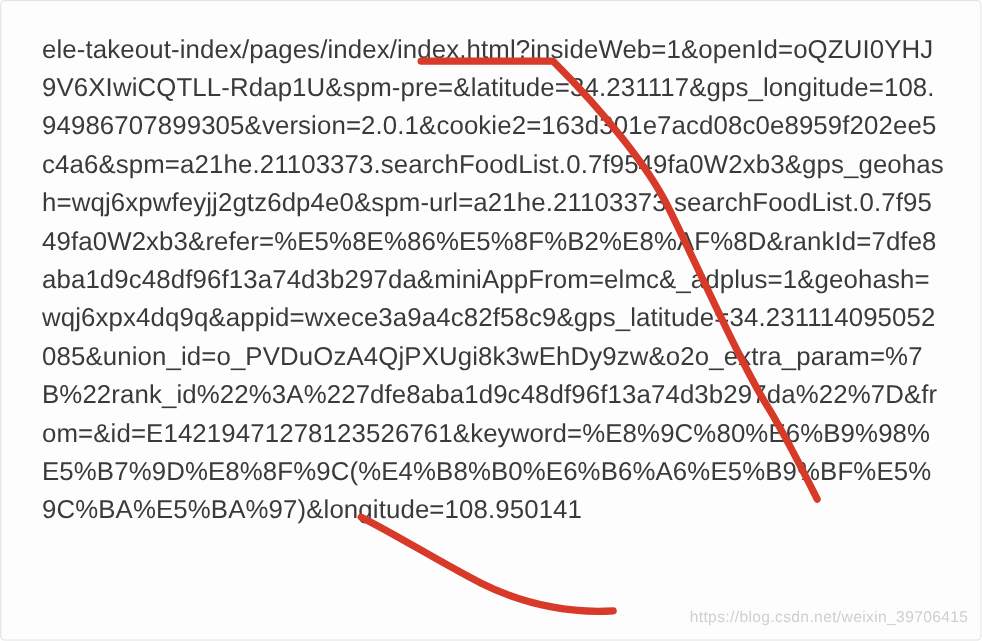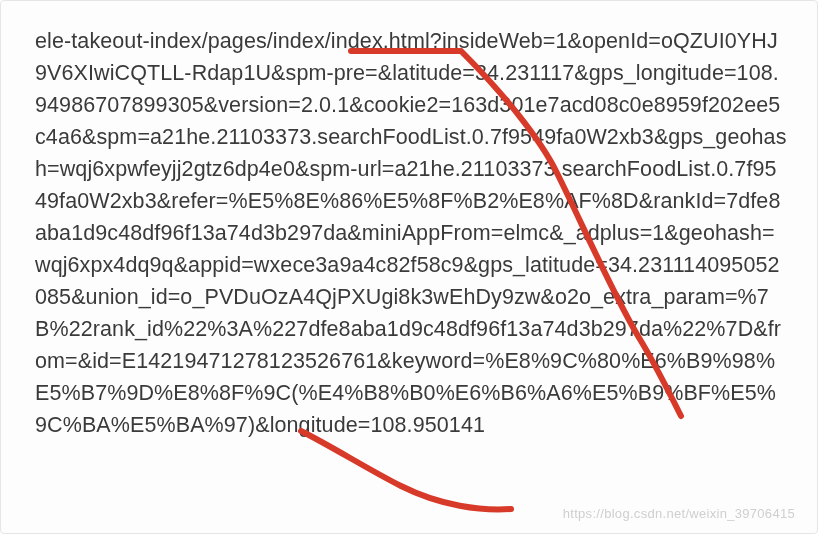--- a/index.html
+++ b/index.html
@@ -22,21 +22,21 @@
     font-size: 21.5px;
     line-height: 32px;
     color: #3a3a3a;
     word-wrap: break-word;
     word-break: break-all;
     white-space: normal;
     letter-spacing: 0.1px;
   }
   .watermark {
     position: absolute;
-    right: 22px;
+    right: 10px;
     bottom: 12px;
     font-size: 13px;
     color: rgba(120,120,120,0.35);
     letter-spacing: 0.3px;
     pointer-events: none;
   }
   svg.overlay {
     position: absolute;
     left: 0;
     top: 0;

